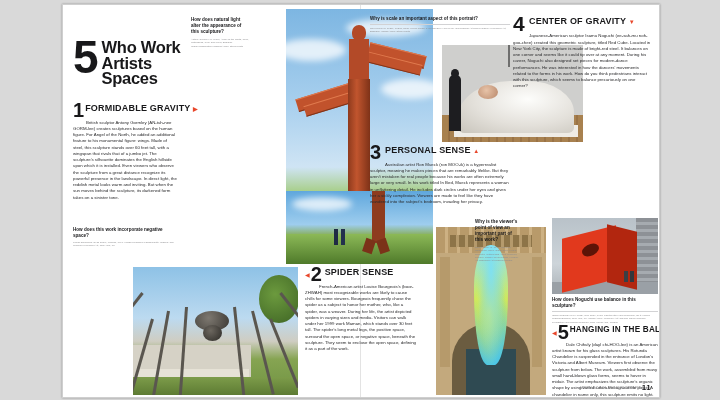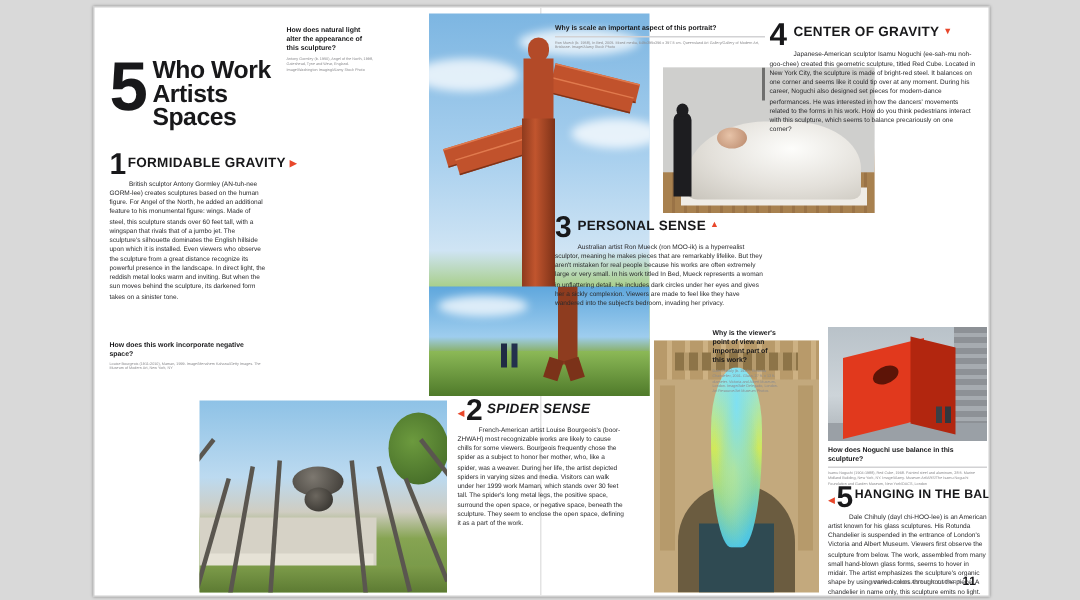--- a/index.html
+++ b/index.html
@@ -220,21 +220,21 @@
     <div class="sp-leg" style="left:8px;top:26px;width:3px;height:48px;transform:rotate(38deg);"></div>
     <div class="sp-leg" style="left:146px;top:26px;width:3px;height:48px;transform:rotate(-38deg);"></div>
     <div class="sp-body"></div>
     <div class="sp-sac"></div>
   </div>
 
   <div style="position:absolute;left:242px;top:262px;width:112px;">
     <div style="display:flex;align-items:flex-start;">
       <span class="arrow" style="margin-top:4px;margin-right:1px;">◀</span>
       <div class="numeral" style="font-size:20px;width:12px;">2</div>
-      <div style="margin-left:2px;font-style:italic;">
+      <div style="margin-left:2px;">
         <div class="sec-head">SPIDER SENSE</div>
       </div>
     </div>
     <div class="body" style="margin-top:1px;text-indent:14px;">French-American artist Louise Bourgeois's (boor-ZHWAH) most recognizable works are likely to cause chills for some viewers. Bourgeois frequently chose the spider as a subject to honor her mother, who, like a spider, was a weaver. During her life, the artist depicted spiders in varying sizes and media. Visitors can walk under her 1999 work Maman, which stands over 30 feet tall. The spider's long metal legs, the positive space, surround the open space, or negative space, beneath the sculpture. They seem to enclose the open space, defining it as a part of the work.</div>
   </div>
 
   <div style="position:absolute;left:307px;top:11px;width:140px;">
     <div class="qhead">Why is scale an important aspect of this portrait?</div>
     <div class="rule"></div>
     <div class="credit">Ron Mueck (b. 1958), In Bed, 2005. Mixed media, 649x395x396 x 397.5 cm. Queensland Art Gallery/Gallery of Modern Art, Brisbane. Image/Alamy Stock Photo</div>

